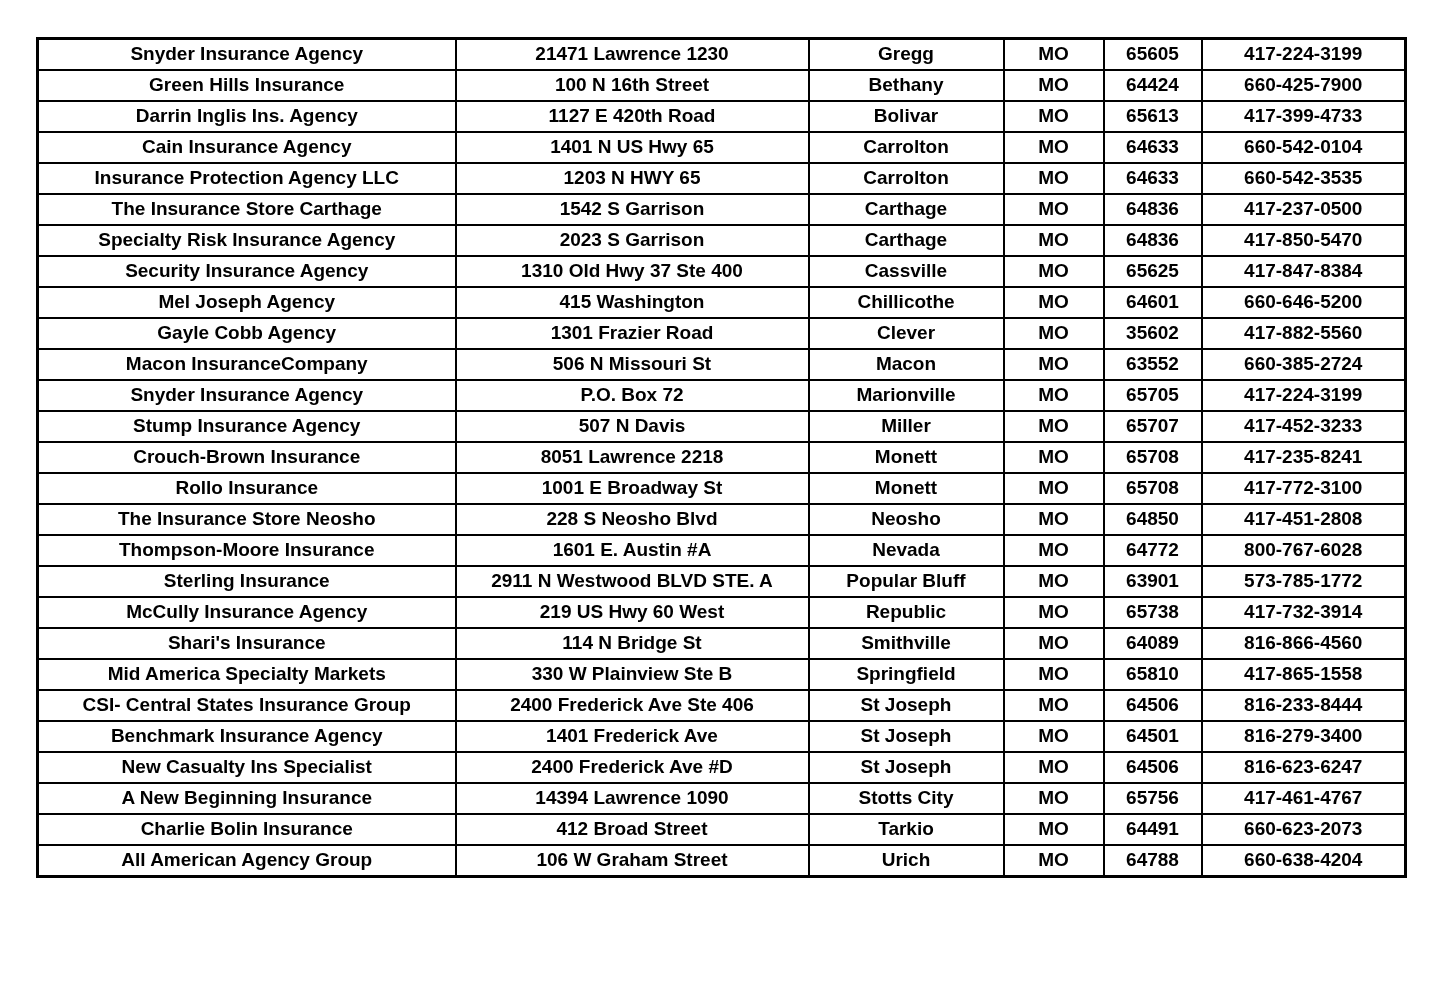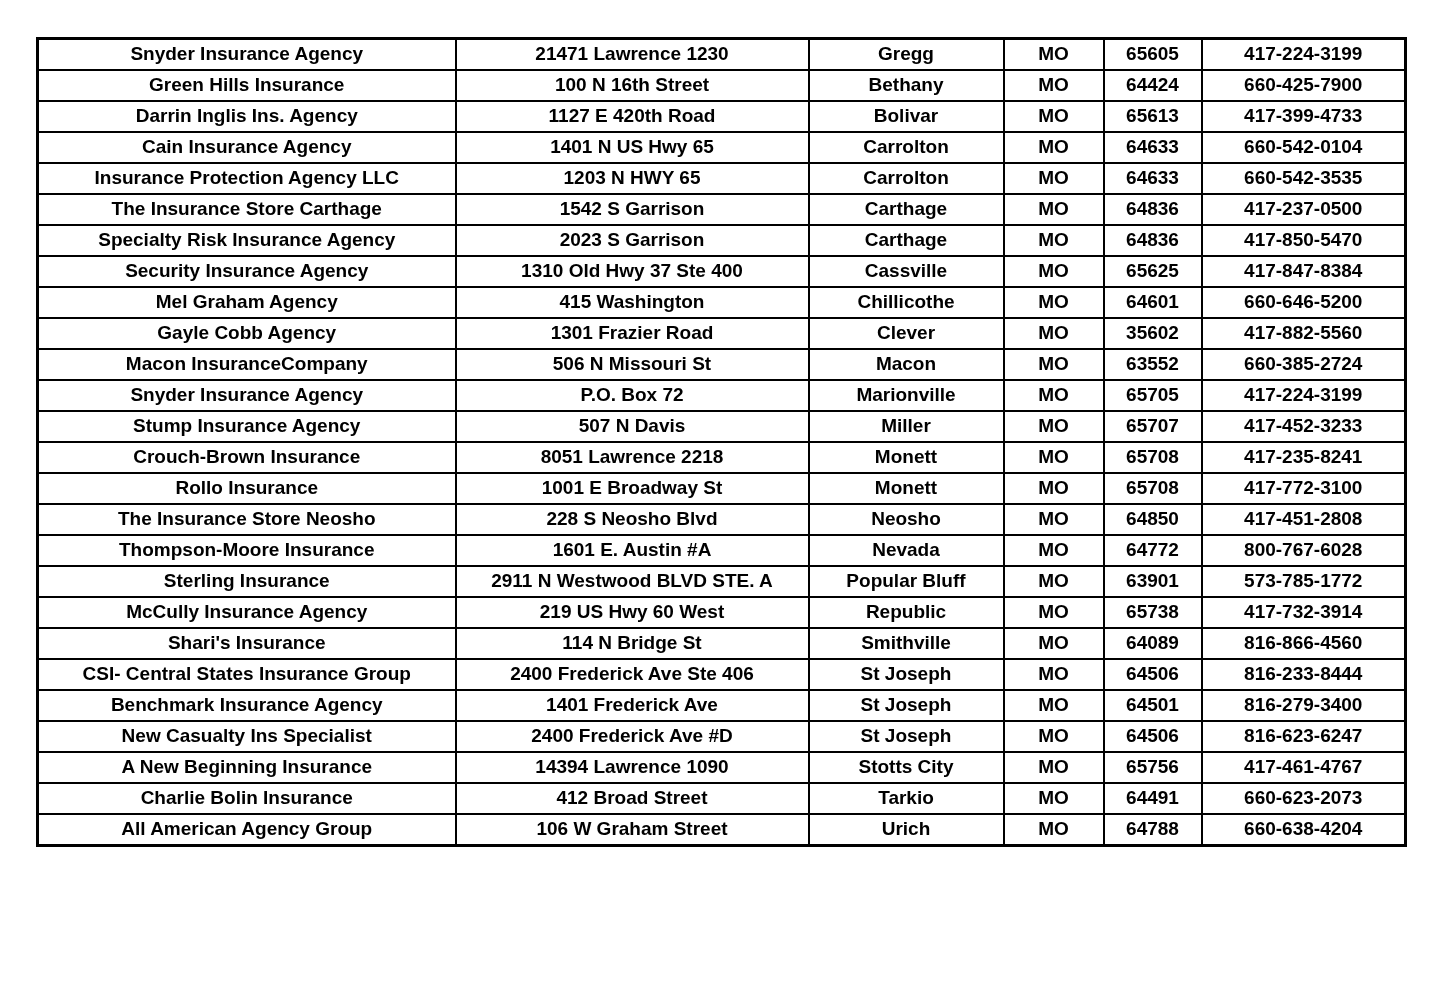--- a/index.html
+++ b/index.html
@@ -123,21 +123,21 @@
   </tr>
         <tr>
     <td>Security Insurance Agency</td>
     <td>1310 Old Hwy 37 Ste 400</td>
     <td>Cassville</td>
     <td>MO</td>
     <td>65625</td>
     <td>417-847-8384</td>
   </tr>
         <tr>
-    <td>Mel Graham Agency</td>
+    <td>Mel Joseph Agency</td>
     <td>415 Washington</td>
     <td>Chillicothe</td>
     <td>MO</td>
     <td>64601</td>
     <td>660-646-5200</td>
   </tr>
         <tr>
     <td>Gayle Cobb Agency</td>
     <td>1301 Frazier Road</td>
     <td>Clever</td>
@@ -217,20 +217,28 @@
     <td>65738</td>
     <td>417-732-3914</td>
   </tr>
         <tr>
     <td>Shari's Insurance</td>
     <td>114 N Bridge St</td>
     <td>Smithville</td>
     <td>MO</td>
     <td>64089</td>
     <td>816-866-4560</td>
+  </tr>
+        <tr>
+    <td>Mid America Specialty Markets</td>
+    <td>330 W Plainview Ste B</td>
+    <td>Springfield</td>
+    <td>MO</td>
+    <td>65810</td>
+    <td>417-865-1558</td>
   </tr>
         <tr>
     <td>CSI- Central States Insurance Group</td>
     <td>2400 Frederick Ave Ste 406</td>
     <td>St Joseph</td>
     <td>MO</td>
     <td>64506</td>
     <td>816-233-8444</td>
   </tr>
         <tr>

